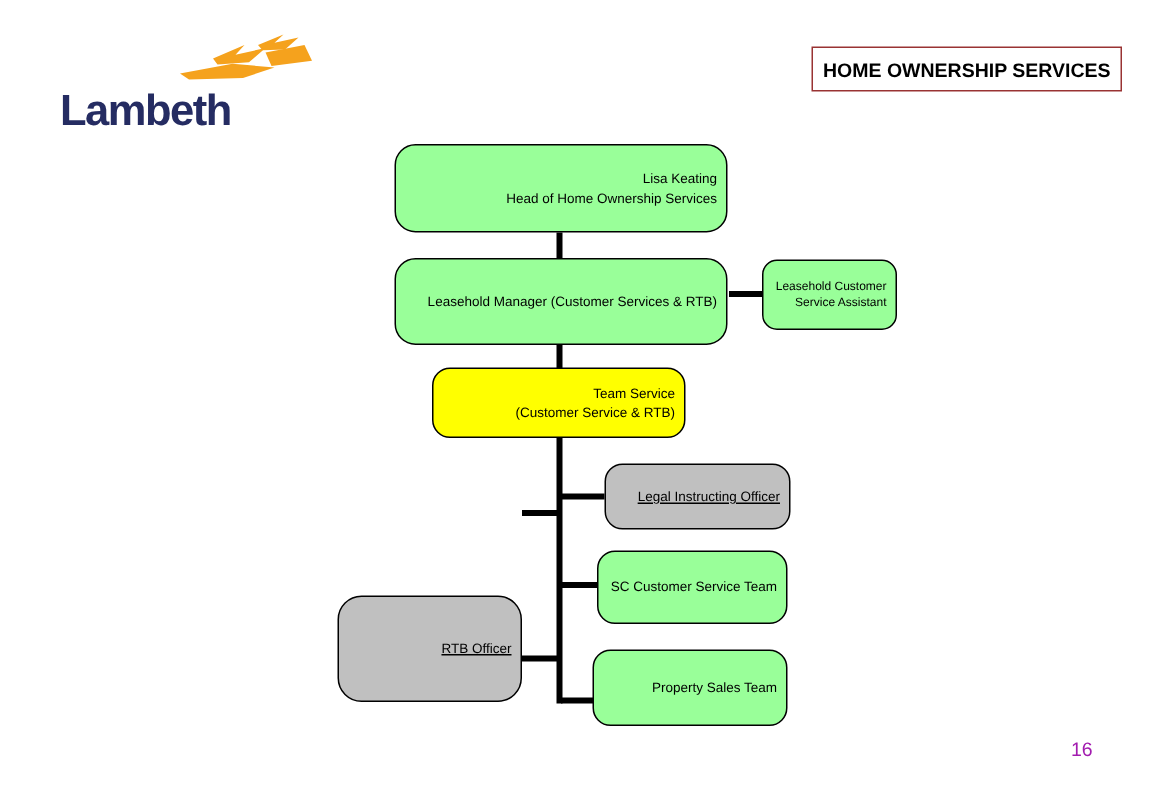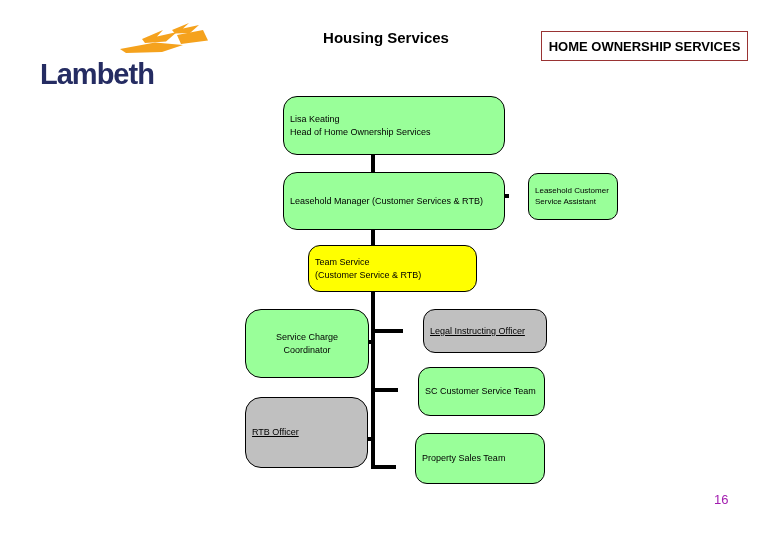--- a/index.html
+++ b/index.html
@@ -22,23 +22,23 @@
   .badge {
     position:absolute; left:541px; top:31px; width:207px; height:30px;
     border:1.5px solid var(--badge_border,#993333); box-sizing:border-box;
     display:flex; align-items:center; justify-content:center;
     font-size:13px; font-weight:bold; color:#000; background:#fff;
   }
 
   
   .node {
     position:absolute; border:1px solid var(--node_border,#000);
-    display:flex; flex-direction:column; align-items:flex-start; justify-content:center;
+    display:flex; flex-direction:column; align-items:flex-end; justify-content:center;
     text-align:center; font-size:9px; line-height:1.35; color:#000;
-    padding:2px 6px; box-sizing:border-box;margin-left:20px;
+    padding:2px 6px; box-sizing:border-box;
   }
   .node.green  { background:var(--green,#99ff99); }
   .node.yellow { background:var(--yellow,#ffff00); }
   .node.gray   { background:var(--gray,#c0c0c0);text-decoration:underline; }
 
   
   .conn { position:absolute; background:var(--connector,#000); }
 
   .page-num { position:absolute; left:714px; top:492px; font-size:13px; color:#a21caf; }
 </style>
@@ -50,21 +50,20 @@
   <div class="logo">
     <svg class="logo-swoosh" viewBox="0 0 94 32" xmlns="http://www.w3.org/2000/svg">
       <polygon points="58,8 75,1 69,6.5 85,3 76,11 61,11.5" fill="var(--logo_orange,#f5a21d)"></polygon>
       <polygon points="28,17 49,8 43,14.5 63,10 52,19.5 31,21" fill="var(--logo_orange,#f5a21d)"></polygon>
       <polygon points="63,13 89,8 94,18.5 67,22" fill="var(--logo_orange,#f5a21d)"></polygon>
       <polygon points="6,27 41,20.5 69,23 48,30 12,31" fill="var(--logo_orange,#f5a21d)"></polygon>
     </svg>
     <div class="logo-text">Lambeth</div>
   </div>
 
-  <div class="slide-title">Housing Services</div>
 
   <div class="badge">
     <span>HOME OWNERSHIP SERVICES</span>
   </div>
 
   <div class="conn" style="left:371px;top:155px;width:4px;height:18px;"></div>
   <div class="conn" style="left:486px;top:194px;width:23px;height:4px;"></div>
   <div class="conn" style="left:371px;top:222px;width:4px;height:24px;"></div>
   <div class="conn" style="left:371px;top:291px;width:4px;height:178px;"></div>
   <div class="conn" style="left:374px;top:329px;width:29px;height:4px;"></div>
@@ -85,23 +84,20 @@
   <div class="node green" style="left:508px;top:173px;width:90px;height:47px;border-radius:10px;font-size:8px;">
     <span>Leasehold Customer</span>
     <span>Service Assistant</span>
   </div>
 
   <div class="node yellow" style="left:288px;top:245px;width:169px;height:47px;border-radius:12px;">
     <span>Team Service</span>
     <span>(Customer Service &amp; RTB)</span>
   </div>
 
-  <div class="node green" style="left:225px;top:309px;width:124px;height:69px;border-radius:16px;">
-    <span>Service Charge Coordinator</span>
-  </div>
 
   <div class="node gray" style="left:403px;top:309px;width:124px;height:44px;border-radius:12px;">
     <span>Legal Instructing Officer</span>
   </div>
 
   <div class="node green" style="left:398px;top:367px;width:127px;height:49px;border-radius:12px;">
     <span>SC Customer Service Team</span>
   </div>
 
   <div class="node gray" style="left:225px;top:397px;width:123px;height:71px;border-radius:16px;">

